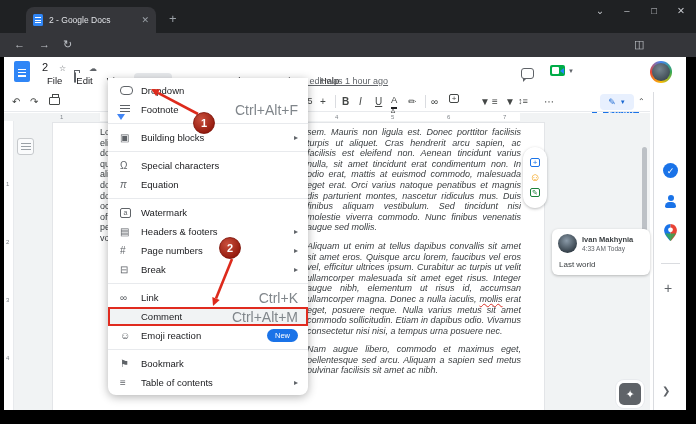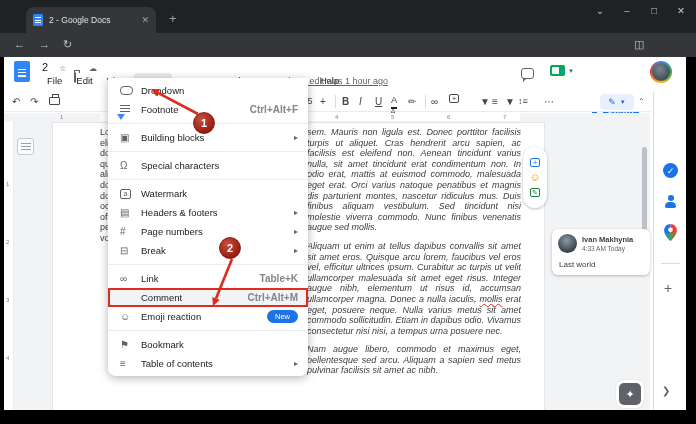--- a/index.html
+++ b/index.html
@@ -166,21 +166,21 @@
   .sp-plus { position:absolute; left:10px; color:#5f6368; font-size:14px; line-height:1; }
   .collapse-chevron { position:absolute; left:658px; top:328px; color:#5f6368; font-size:10px; z-index:3;}
 
   
   .insert-menu { position:absolute; left:104px; top:21px; width:200px; background:#fff;
         border-radius:0 0 8px 8px; box-shadow:0 2px 10px rgba(0,0,0,.3); z-index:50; padding:3px 0; }
   .mi { height:19px; display:flex; align-items:center; padding:0 10px 0 12px; font-size:9.5px; color:#202124; }
   .mi-hl { background:#f1f3f4; outline:2px solid #e02b1f; outline-offset:-2px; }
   .mic { width:21px; color:#5f6368; display:flex; align-items:center; font-size:10px; line-height:1; flex:0 0 auto;}
   .mil { flex:1; }
-  .mis { font-size:10px; color:#80868b;font-weight:bold; }
+  .mis { font-size:14px; color:#80868b; }
   .mib { background:#1a73e8; color:#fff; font-size:7.5px; padding:2px 8px; border-radius:9px; }
   .misub { color:#5f6368; font-size:8px; }
   .msep { height:1px; background:#e8eaed; margin:4px 0; }
   .ic-dropdown::before { content:""; display:block; width:11px; height:7px; border:1.2px solid #5f6368;
         border-radius:4px; }
   .ic-footnote::before { content:""; display:block; width:10px; height:9px;
         background:repeating-linear-gradient(#5f6368 0 1px, transparent 1px 3px); }
   .ic-building-blocks::before { content:"\25A3"; }
   .ic-special-characters::before { content:"\03A9"; }
   .ic-equation::before { content:"\03C0"; font-style:italic; }
@@ -376,20 +376,24 @@
         <div class="mi">
           <span class="mic ic-building-blocks"></span>
           <span class="mil">Building blocks</span>
           <span class="misub">▸</span>
         </div>
         <div class="msep"></div>
         <div class="mi">
           <span class="mic ic-special-characters"></span>
           <span class="mil">Special characters</span>
         </div>
+        <div class="mi">
+          <span class="mic ic-equation"></span>
+          <span class="mil">Equation</span>
+        </div>
         <div class="msep"></div>
         <div class="mi">
           <span class="mic ic-watermark"></span>
           <span class="mil">Watermark</span>
         </div>
         <div class="mi">
           <span class="mic ic-headers-footers"></span>
           <span class="mil">Headers &amp; footers</span>
           <span class="misub">▸</span>
         </div>
@@ -400,21 +404,21 @@
         </div>
         <div class="mi">
           <span class="mic ic-break"></span>
           <span class="mil">Break</span>
           <span class="misub">▸</span>
         </div>
         <div class="msep"></div>
         <div class="mi">
           <span class="mic ic-link"></span>
           <span class="mil">Link</span>
-          <span class="mis">Table+K</span>
+          <span class="mis">Ctrl+K</span>
         </div>
         <div class="mi mi-hl">
           <span class="mic ic-comment"></span>
           <span class="mil">Comment</span>
           <span class="mis">Ctrl+Alt+M</span>
         </div>
         <div class="mi">
           <span class="mic ic-emoji-reaction"></span>
           <span class="mil">Emoji reaction</span>
           <span class="mib">New</span>

